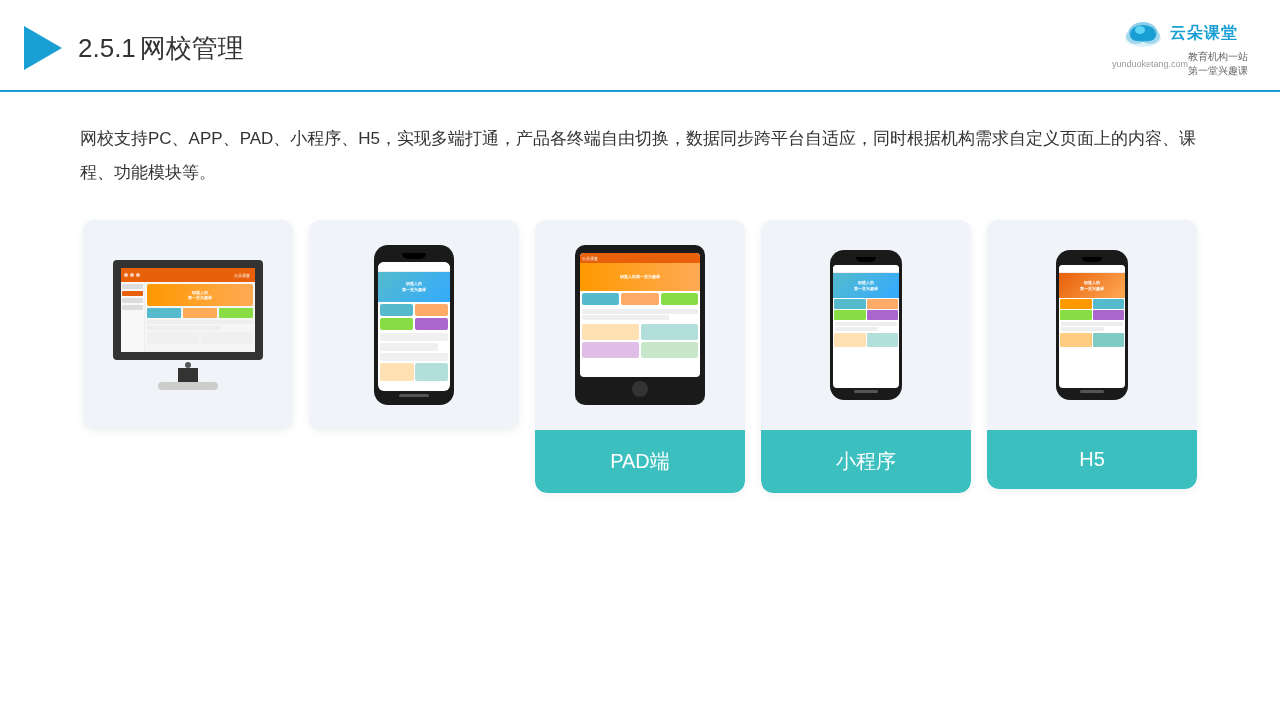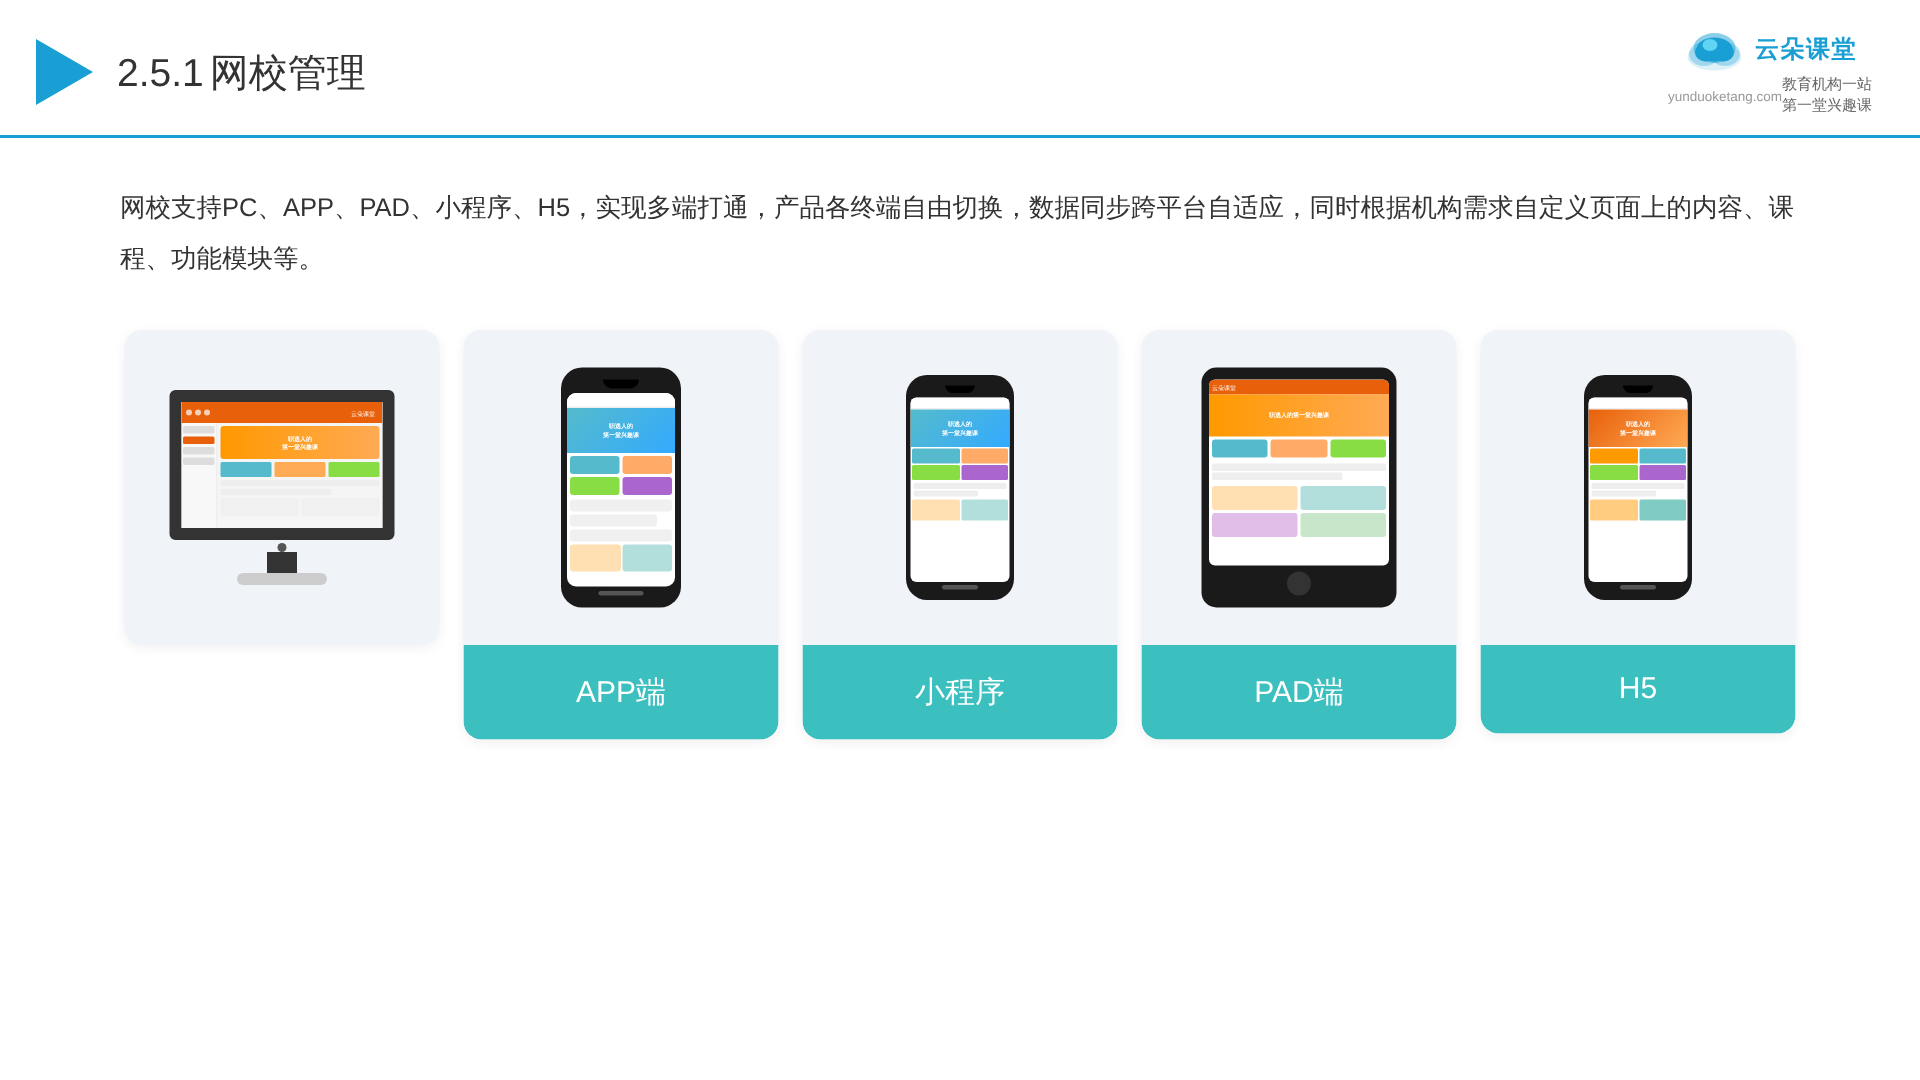--- a/index.html
+++ b/index.html
@@ -420,21 +420,54 @@
             <div class="app-list-item"></div>
             <div style="display:grid;grid-template-columns:1fr 1fr;gap:1px;padding:1px 2px;">
               <div style="height:18px;background:#ffe0b2;border-radius:2px;"></div>
               <div style="height:18px;background:#b2dfdb;border-radius:2px;"></div>
             </div>
           </div>
         </div>
         <div class="phone-home-bar"></div>
       </div>
     </div>
-    <div class="device-label">APP端</div>
+  </div>
+
+  <div class="device-card">
+    <div class="device-image-area">
+      <div class="tablet-mockup">
+        <div class="tablet-screen">
+          <div class="app-content">
+            <div style="height:10px;background:#e8600a;display:flex;align-items:center;padding:0 2px;">
+              <span style="font-size:4px;color:#fff;">云朵课堂</span>
+            </div>
+            <div style="height:28px;background:linear-gradient(90deg,#f90,#fa5);display:flex;align-items:center;justify-content:center;">
+              <span style="font-size:4px;color:#fff;font-weight:bold;text-align:center;line-height:1.3;">职逃人的第一堂兴趣课</span>
+            </div>
+            <div style="display:grid;grid-template-columns:1fr 1fr 1fr;gap:2px;padding:2px;">
+              <div style="height:12px;background:#5bc;border-radius:2px;"></div>
+              <div style="height:12px;background:#fa6;border-radius:2px;"></div>
+              <div style="height:12px;background:#8d4;border-radius:2px;"></div>
+            </div>
+            <div style="padding:2px;display:flex;flex-direction:column;gap:1px;">
+              <div style="height:5px;background:#eee;border-radius:1px;"></div>
+              <div style="height:5px;background:#eee;border-radius:1px;width:75%;"></div>
+            </div>
+            <div style="display:grid;grid-template-columns:1fr 1fr;gap:2px;padding:2px;">
+              <div style="height:16px;background:#ffe0b2;border-radius:2px;"></div>
+              <div style="height:16px;background:#b2dfdb;border-radius:2px;"></div>
+              <div style="height:16px;background:#e1bee7;border-radius:2px;"></div>
+              <div style="height:16px;background:#c8e6c9;border-radius:2px;"></div>
+            </div>
+          </div>
+        </div>
+        <div class="tablet-home"></div>
+      </div>
+    </div>
+    <div class="device-label">PAD端</div>
   </div>
 
   <div class="device-card">
     <div class="device-image-area">
       <div class="mini-phone">
         <div class="mini-phone-notch"></div>
         <div class="mini-phone-screen">
           <div class="app-content">
             <div class="app-header-bar" style="height:8px;"></div>
             <div class="app-banner" style="height:25px;">
@@ -457,54 +490,20 @@
           </div>
         </div>
         <div class="mini-phone-bar"></div>
       </div>
     </div>
     <div class="device-label">小程序</div>
   </div>
 
   <div class="device-card">
     <div class="device-image-area">
-      <div class="tablet-mockup">
-        <div class="tablet-screen">
-          <div class="app-content">
-            <div style="height:10px;background:#e8600a;display:flex;align-items:center;padding:0 2px;">
-              <span style="font-size:4px;color:#fff;">云朵课堂</span>
-            </div>
-            <div style="height:28px;background:linear-gradient(90deg,#f90,#fa5);display:flex;align-items:center;justify-content:center;">
-              <span style="font-size:4px;color:#fff;font-weight:bold;text-align:center;line-height:1.3;">职逃人的第一堂兴趣课</span>
-            </div>
-            <div style="display:grid;grid-template-columns:1fr 1fr 1fr;gap:2px;padding:2px;">
-              <div style="height:12px;background:#5bc;border-radius:2px;"></div>
-              <div style="height:12px;background:#fa6;border-radius:2px;"></div>
-              <div style="height:12px;background:#8d4;border-radius:2px;"></div>
-            </div>
-            <div style="padding:2px;display:flex;flex-direction:column;gap:1px;">
-              <div style="height:5px;background:#eee;border-radius:1px;"></div>
-              <div style="height:5px;background:#eee;border-radius:1px;width:75%;"></div>
-            </div>
-            <div style="display:grid;grid-template-columns:1fr 1fr;gap:2px;padding:2px;">
-              <div style="height:16px;background:#ffe0b2;border-radius:2px;"></div>
-              <div style="height:16px;background:#b2dfdb;border-radius:2px;"></div>
-              <div style="height:16px;background:#e1bee7;border-radius:2px;"></div>
-              <div style="height:16px;background:#c8e6c9;border-radius:2px;"></div>
-            </div>
-          </div>
-        </div>
-        <div class="tablet-home"></div>
-      </div>
-    </div>
-    <div class="device-label">PAD端</div>
-  </div>
-
-  <div class="device-card">
-    <div class="device-image-area">
       <div class="mini-phone">
         <div class="mini-phone-notch"></div>
         <div class="mini-phone-screen">
           <div class="app-content">
             <div class="app-header-bar" style="height:8px;"></div>
             <div class="app-banner" style="height:25px;background:linear-gradient(135deg,#e8600a,#fa5);">
               <span class="app-banner-text">职逃人的<br>第一堂兴趣课</span>
             </div>
             <div style="display:grid;grid-template-columns:1fr 1fr;gap:1px;padding:1px;">
               <div style="height:10px;background:#f90;border-radius:1px;"></div>

